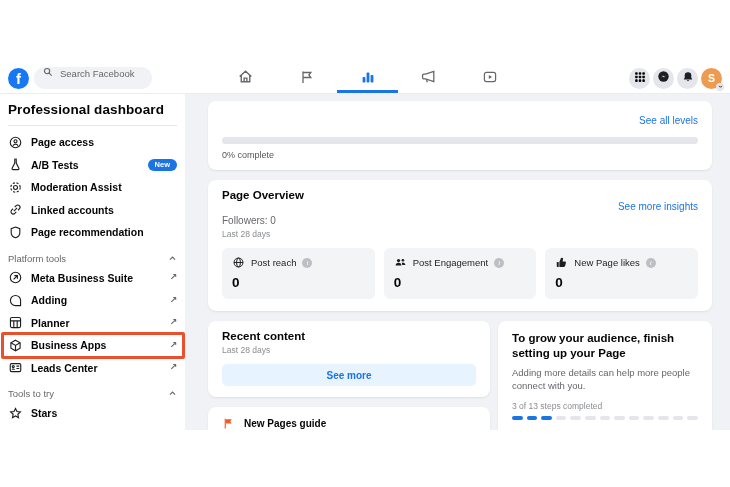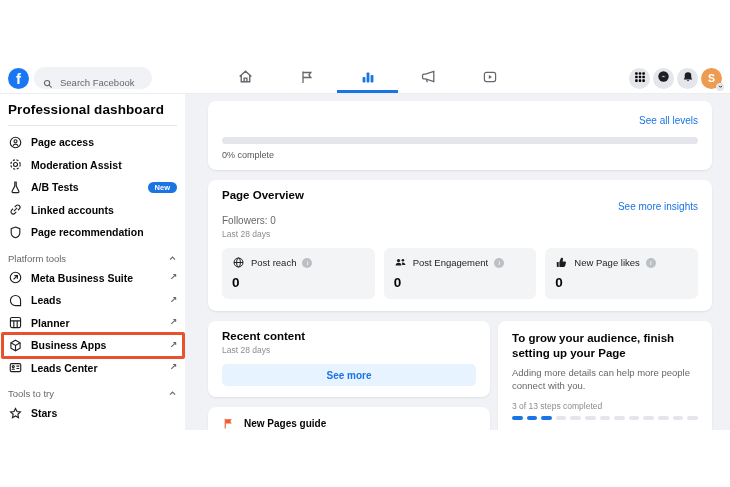--- a/index.html
+++ b/index.html
@@ -6,21 +6,21 @@
   body{width:730px;height:487px;background:#ffffff;position:relative;overflow:hidden;
        font-family:"Liberation Sans","DejaVu Sans",sans-serif;color:#050505;
        -webkit-font-smoothing:antialiased;}
   .ui{position:absolute;top:63px;left:0;width:730px;height:367px;background:#fff;overflow:hidden;}
 
   
   .topbar{display:flex;align-items:center;height:30px;padding:0 8px;position:relative;background:#fff;}
   .logo{width:21px;height:21px;border-radius:50%;background:#1877f2;color:#fff;font-weight:bold;
         font-size:15px;display:flex;align-items:center;justify-content:center;line-height:1;flex:0 0 auto;}
   .search-pill{margin-left:5px;width:118px;height:22px;border-radius:12px;background:#f0f2f5;
-        display:flex;align-items:flex-end;gap:5px;padding:0 9px;box-sizing:border-box;}
+        display:flex;align-items:flex-start;gap:5px;padding:0 9px;box-sizing:border-box;}
   .search-pill input{border:none;background:transparent;outline:none;font-size:9.5px;color:#65676b;
         width:100%;font-family:inherit;}
   .search-pill input::placeholder{color:#65676b;}
   .nav{position:absolute;left:215px;top:0;width:305px;height:30px;display:flex;}
   .nav-tab{flex:1;display:flex;align-items:center;justify-content:center;color:#65676b;background:none;border:none;cursor:pointer;}
   .nav-tab.active{color:#1b74e4;box-shadow:inset 0 -3px 0 #1b74e4;}
   .top-right{margin-left:auto;display:flex;gap:3px;align-items:center;}
   .circle-btn{width:21px;height:21px;border-radius:50%;background:#e4e6eb;color:#050505;border:none;
         display:flex;align-items:center;justify-content:center;padding:0;cursor:pointer;}
   .avatar{position:relative;width:21px;height:21px;border-radius:50%;background:#ee9b52;color:#fff;
@@ -210,36 +210,36 @@
               <circle cx="8" cy="6.7" r="1.6"></circle>
               <path d="M5.4 11.4 a2.9 2.9 0 0 1 5.2 0"></path>
             </svg>
         </span>
         <span>Page access</span>
       </div>
 
       <div class="sb-item">
         <span class="sb-icon">
           <svg width="15" height="15" viewBox="0 0 16 16" fill="none" stroke="currentColor" stroke-width="1.2">
+              <path d="M6.6 2.3 H9.4"></path>
+              <path d="M7.2 2.6 V6.4 L4.4 11.9 A1.1 1.1 0 0 0 5.4 13.5 H10.6 A1.1 1.1 0 0 0 11.6 11.9 L8.8 6.4 V2.6"></path>
+            </svg>
+        </span>
+        <span>A/B Tests</span>
+        <span class="sb-badge">New</span>
+      </div>
+
+      <div class="sb-item">
+        <span class="sb-icon">
+          <svg width="15" height="15" viewBox="0 0 16 16" fill="none" stroke="currentColor" stroke-width="1.2">
               <circle cx="8" cy="8" r="5" stroke-dasharray="2.3 1.7"></circle>
               <circle cx="8" cy="8" r="2.1"></circle>
             </svg>
         </span>
         <span>Moderation Assist</span>
-      </div>
-
-      <div class="sb-item">
-        <span class="sb-icon">
-          <svg width="15" height="15" viewBox="0 0 16 16" fill="none" stroke="currentColor" stroke-width="1.2">
-              <path d="M6.6 2.3 H9.4"></path>
-              <path d="M7.2 2.6 V6.4 L4.4 11.9 A1.1 1.1 0 0 0 5.4 13.5 H10.6 A1.1 1.1 0 0 0 11.6 11.9 L8.8 6.4 V2.6"></path>
-            </svg>
-        </span>
-        <span>A/B Tests</span>
-        <span class="sb-badge">New</span>
       </div>
 
       <div class="sb-item">
         <span class="sb-icon">
           <svg width="15" height="15" viewBox="0 0 16 16" fill="none" stroke="currentColor" stroke-width="1.2">
               <path d="M6.3 9.7 L9.7 6.3"></path>
               <path d="M5.4 7.2 L3.9 8.7 A2.4 2.4 0 0 0 7.3 12.1 L8.8 10.6"></path>
               <path d="M10.6 8.8 L12.1 7.3 A2.4 2.4 0 0 0 8.7 3.9 L7.2 5.4"></path>
             </svg>
         </span>
@@ -274,21 +274,21 @@
         <span>Meta Business Suite</span>
         <span class="sb-ext">↗</span>
       </div>
 
       <div class="sb-item">
         <span class="sb-icon">
           <svg width="15" height="15" viewBox="0 0 16 16" fill="none" stroke="currentColor" stroke-width="1.2">
               <path d="M8 2.6 A5.4 5.4 0 1 0 8 13.4 H13.4 V8 A5.4 5.4 0 0 0 8 2.6 Z"></path>
             </svg>
         </span>
-        <span>Leads</span>
+        <span>Adding</span>
         <span class="sb-ext">↗</span>
       </div>
 
       <div class="sb-item">
         <span class="sb-icon">
           <svg width="15" height="15" viewBox="0 0 16 16" fill="none" stroke="currentColor" stroke-width="1.2">
               <rect x="2.6" y="2.6" width="10.8" height="10.8" rx="1.6"></rect>
               <path d="M2.6 6.2 H13.4 M6.2 6.2 V13.4 M9.8 6.2 V13.4"></path>
             </svg>
         </span>

